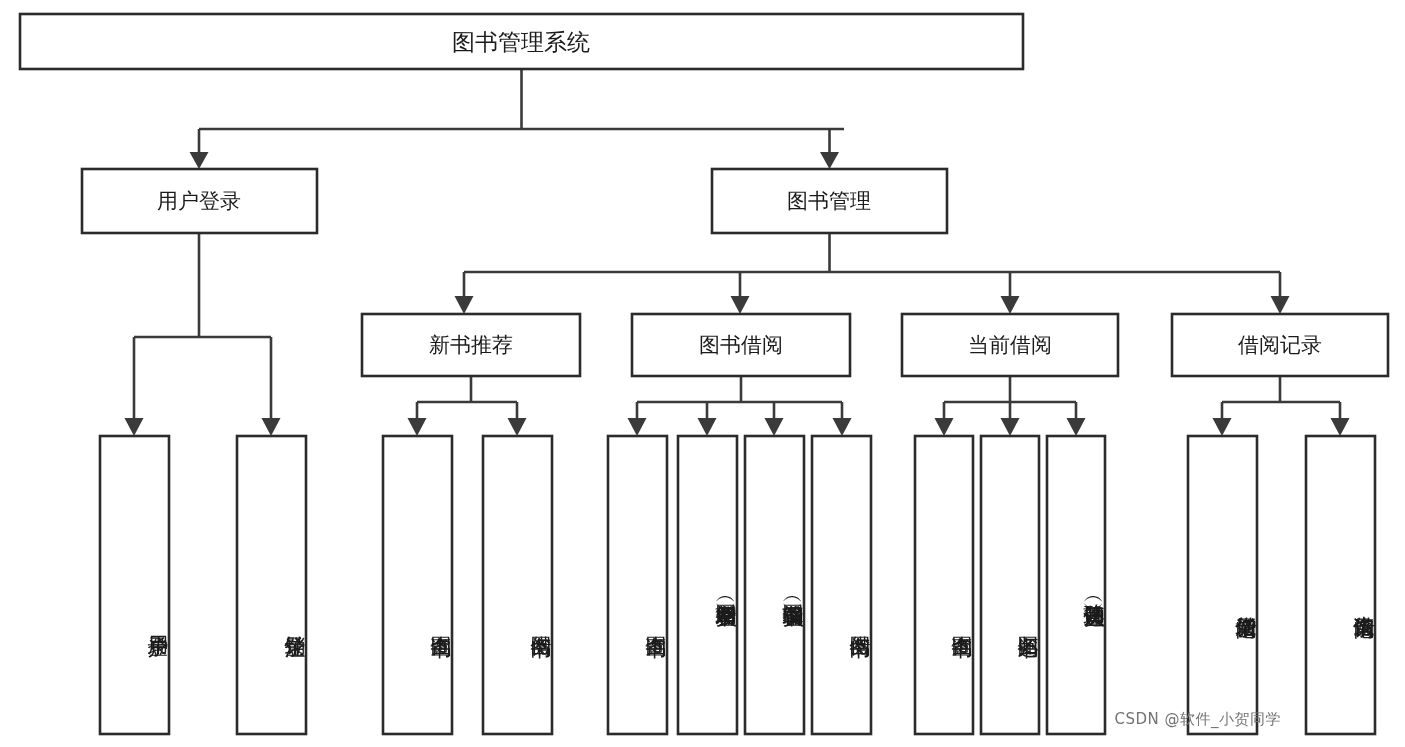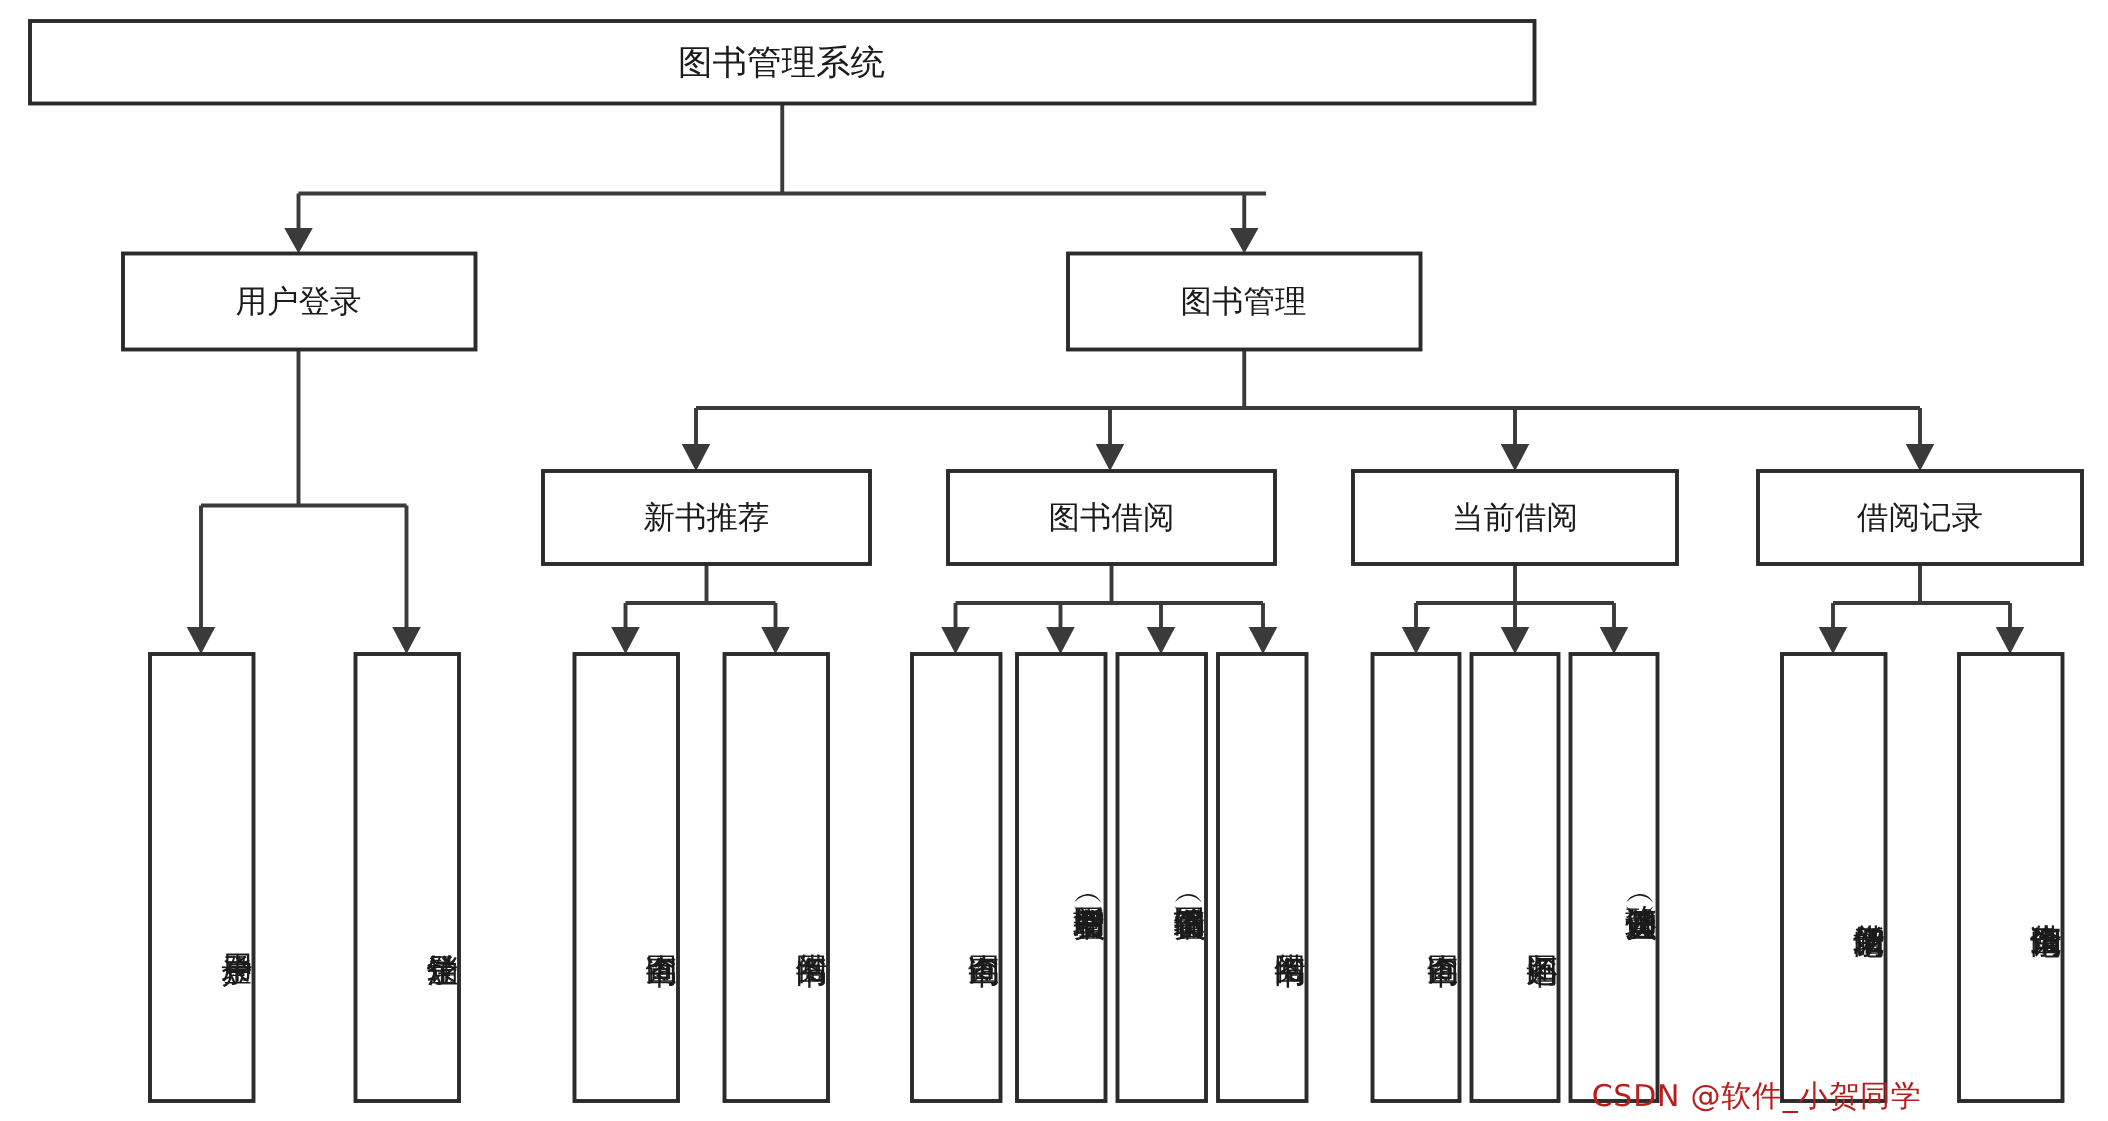--- a/index.html
+++ b/index.html
@@ -64,24 +64,24 @@
     white-space: nowrap;
     display: flex;
     align-items: flex-start;
     justify-content: center;
     pointer-events: none;
     letter-spacing: 0.5px;
   }
   .watermark {
     position: absolute;
     right: 8px;
-    bottom: 3px;
-    font-family: "DejaVu Sans", "Liberation Sans", sans-serif;
-    font-size: 20px;
-    color: #b91c1c;
+    bottom: 18px;
+    font-family: "DejaVu Sans", "Liberation Sans", sans-serif;
+    font-size: 15px;
+    color: #737373;
     white-space: nowrap;
     letter-spacing: 0.5px;
   }
 </style>
 </head>
 <body>
 
 <div id="diagram-root">
 
   <svg class="flow" viewBox="0 0 1405 747">

